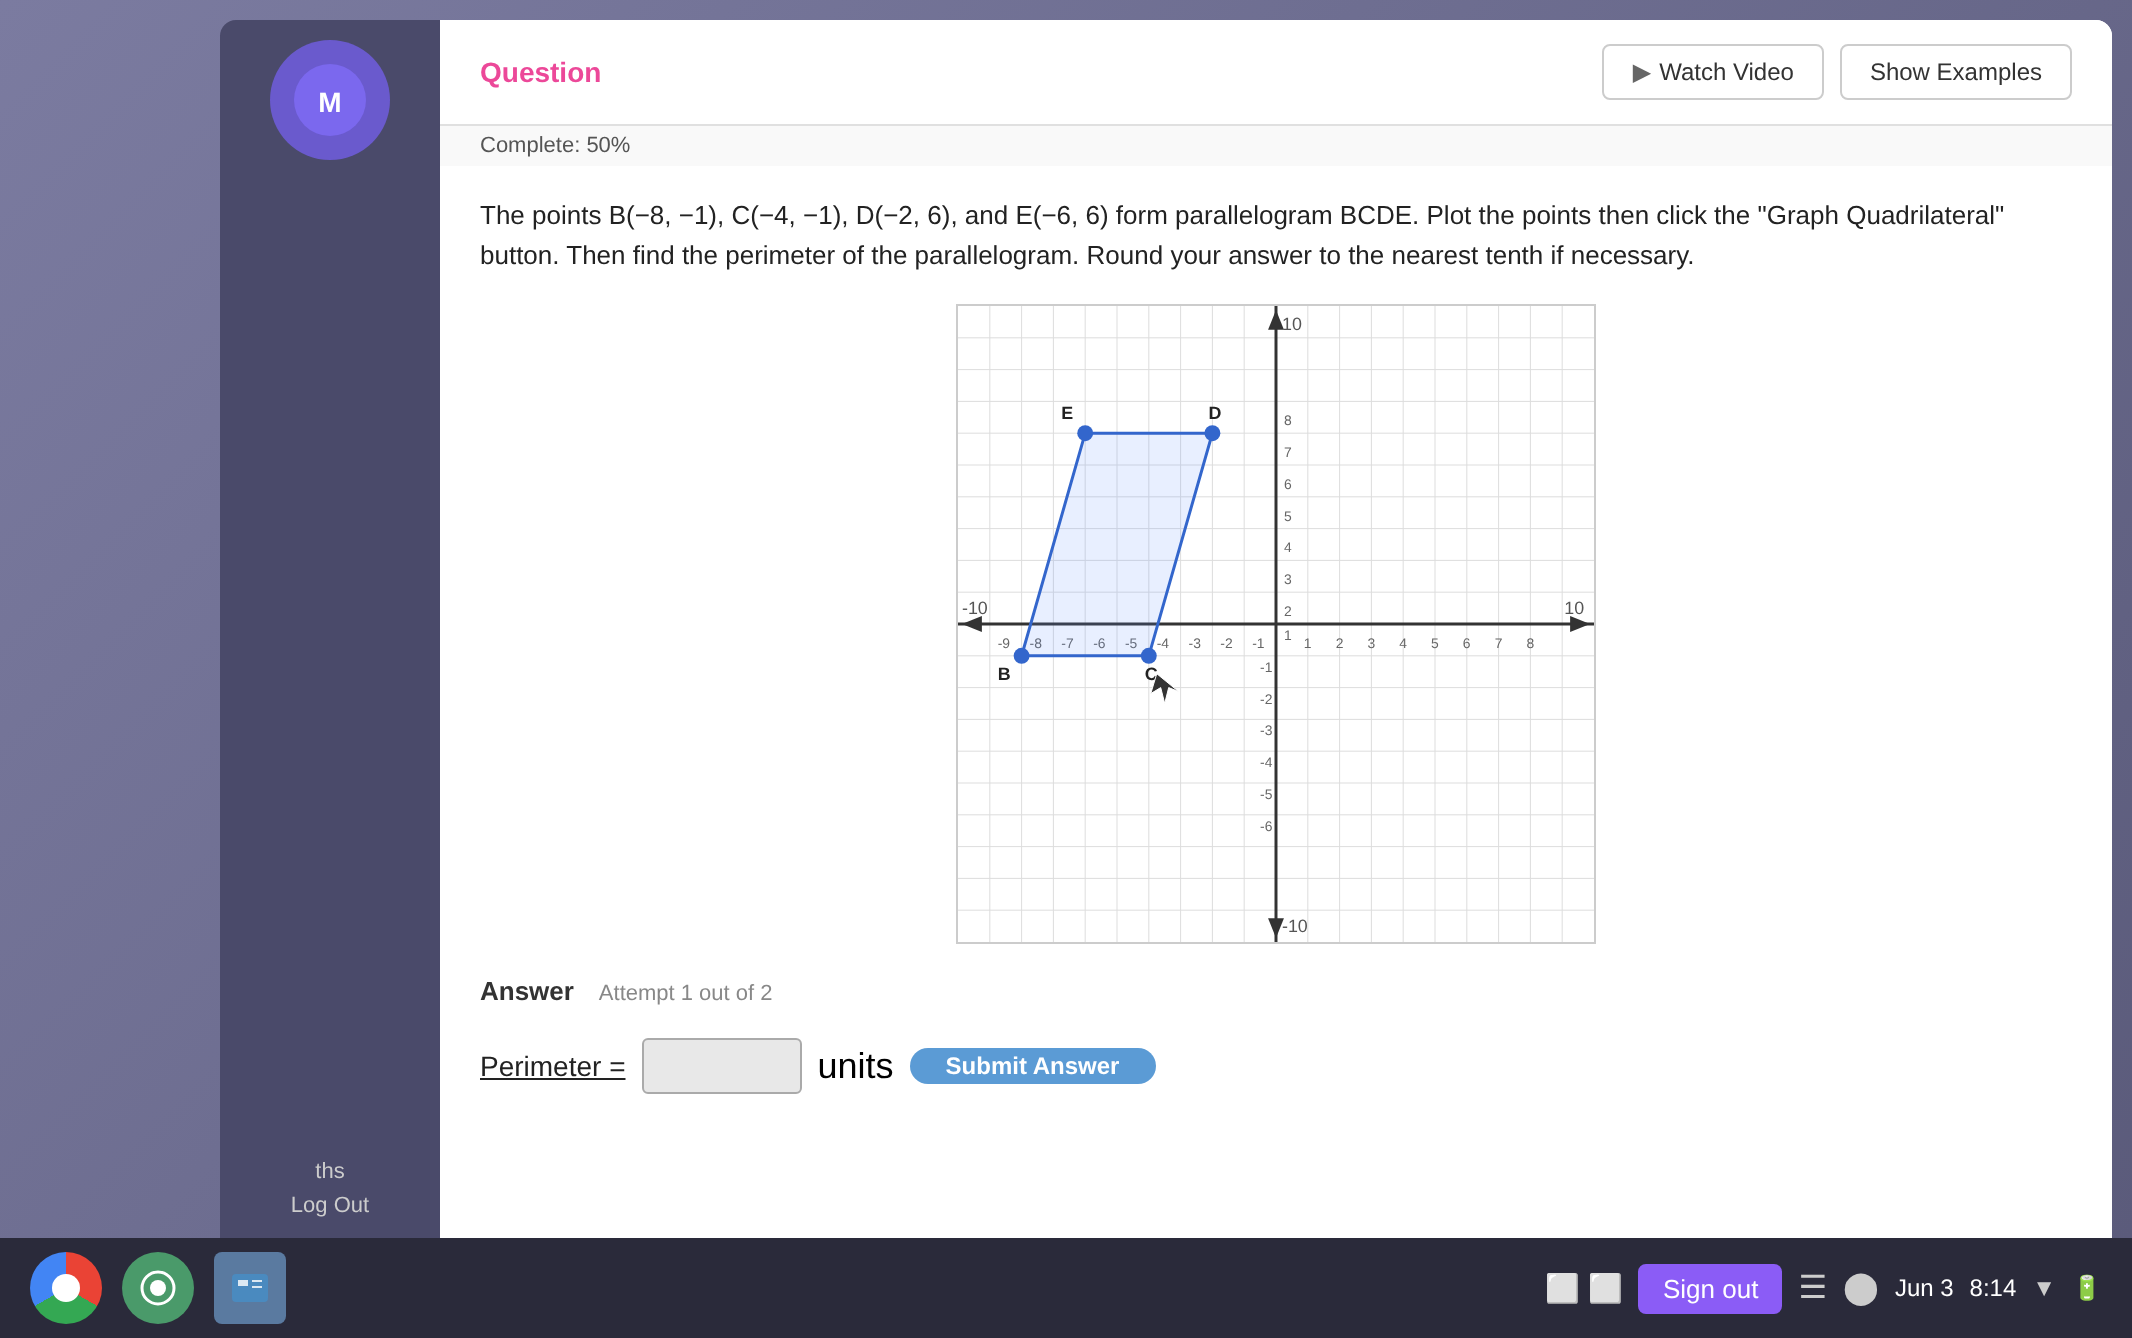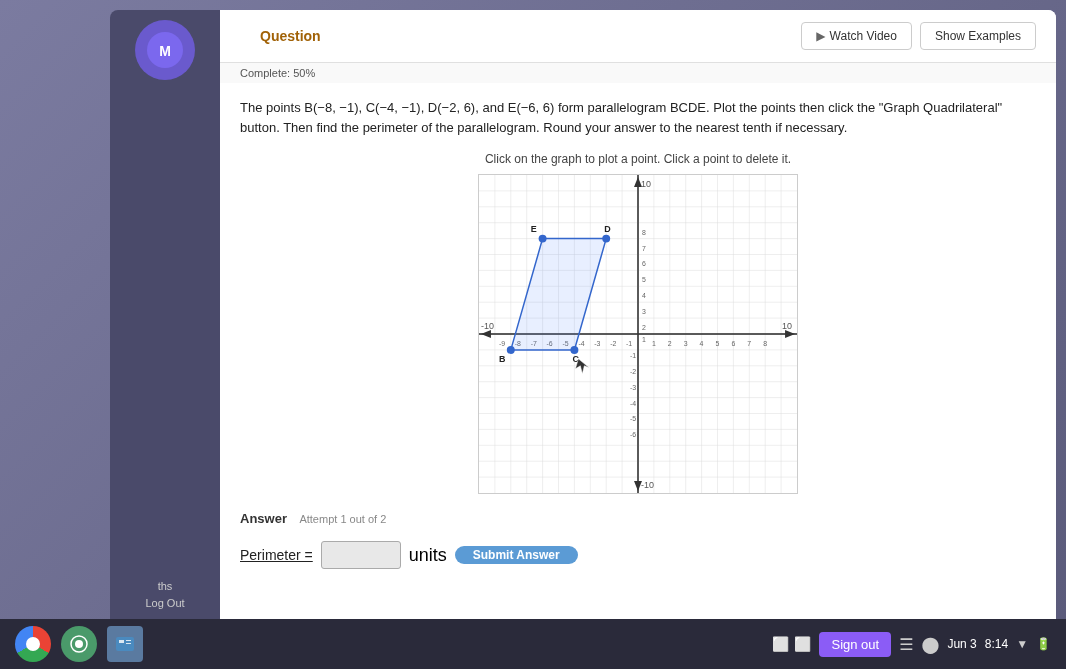--- a/index.html
+++ b/index.html
@@ -70,22 +70,21 @@
       justify-content: space-between;
       align-items: center;
       padding: 12px 20px;
       background: #fff;
       border-bottom: 1px solid #e0e0e0;
     }
 
     .question-label {
       font-size: 14px;
       font-weight: bold;
-      color: #a16207;
-      margin-left: 20px;
+      color: #ec4899;
     }
 
     .header-buttons {
       display: flex;
       gap: 8px;
     }
 
     .header-btn {
       padding: 6px 14px;
       border: 1px solid #ccc;
@@ -291,21 +290,20 @@
 
     <div style="padding: 4px 20px; font-size: 11px; color: #555; background: #f9f9f9;">
       <span>Complete: 50%</span>
     </div>
 
     <div class="question-body">
       <p>The points B(−8, −1), C(−4, −1), D(−2, 6), and E(−6, 6) form parallelogram BCDE. Plot the points then click the "Graph Quadrilateral" button. Then find the perimeter of the parallelogram. Round your answer to the nearest tenth if necessary.</p>
     </div>
 
     <div class="graph-container">
-      <p class="graph-instruction">Click on the graph to plot a point. Click a point to delete it.</p>
 
       <div class="graph-wrapper">
         <svg class="graph-canvas" viewBox="0 0 320 320" xmlns="http://www.w3.org/2000/svg">
 
           <line x1="16" y1="0" x2="16" y2="320" stroke="#ddd" stroke-width="0.5"></line>
           <line x1="32" y1="0" x2="32" y2="320" stroke="#ddd" stroke-width="0.5"></line>
           <line x1="48" y1="0" x2="48" y2="320" stroke="#ddd" stroke-width="0.5"></line>
           <line x1="64" y1="0" x2="64" y2="320" stroke="#ddd" stroke-width="0.5"></line>
           <line x1="80" y1="0" x2="80" y2="320" stroke="#ddd" stroke-width="0.5"></line>
           <line x1="96" y1="0" x2="96" y2="320" stroke="#ddd" stroke-width="0.5"></line>

